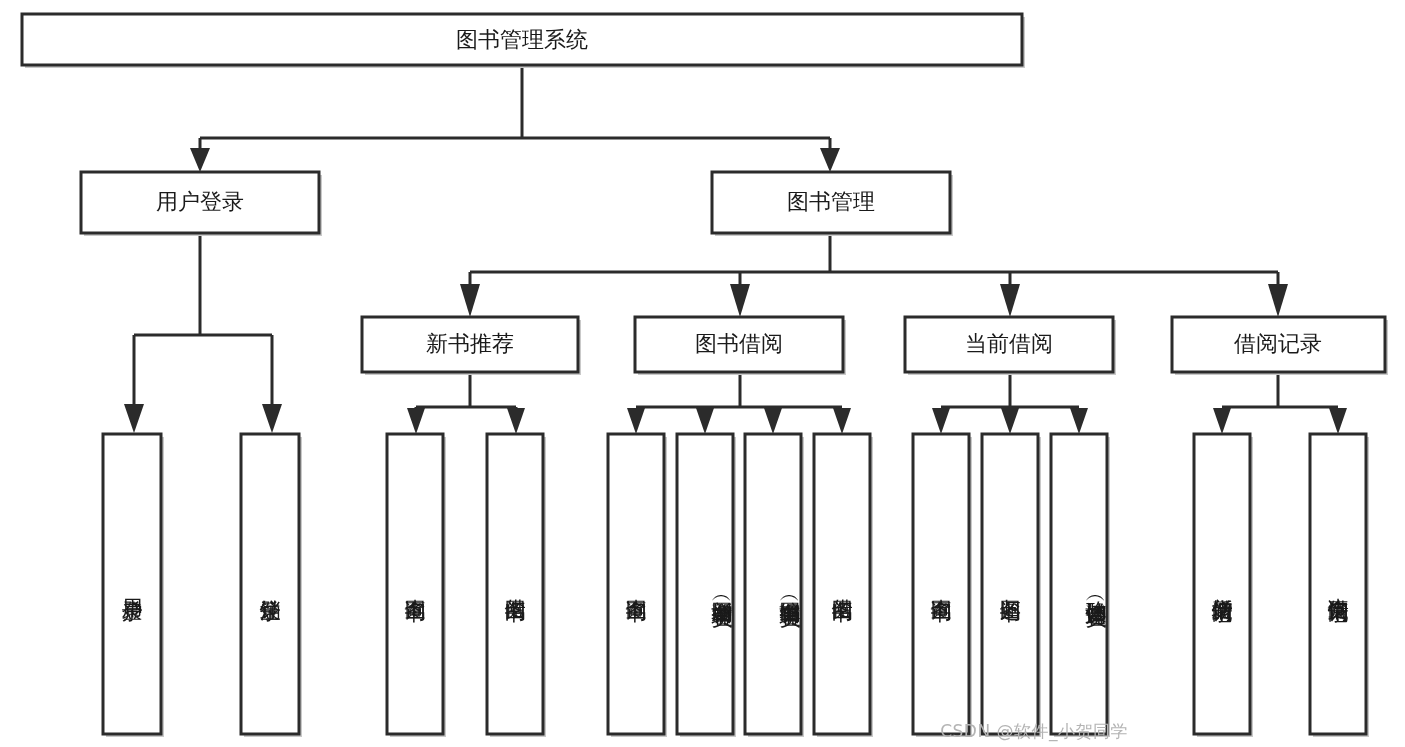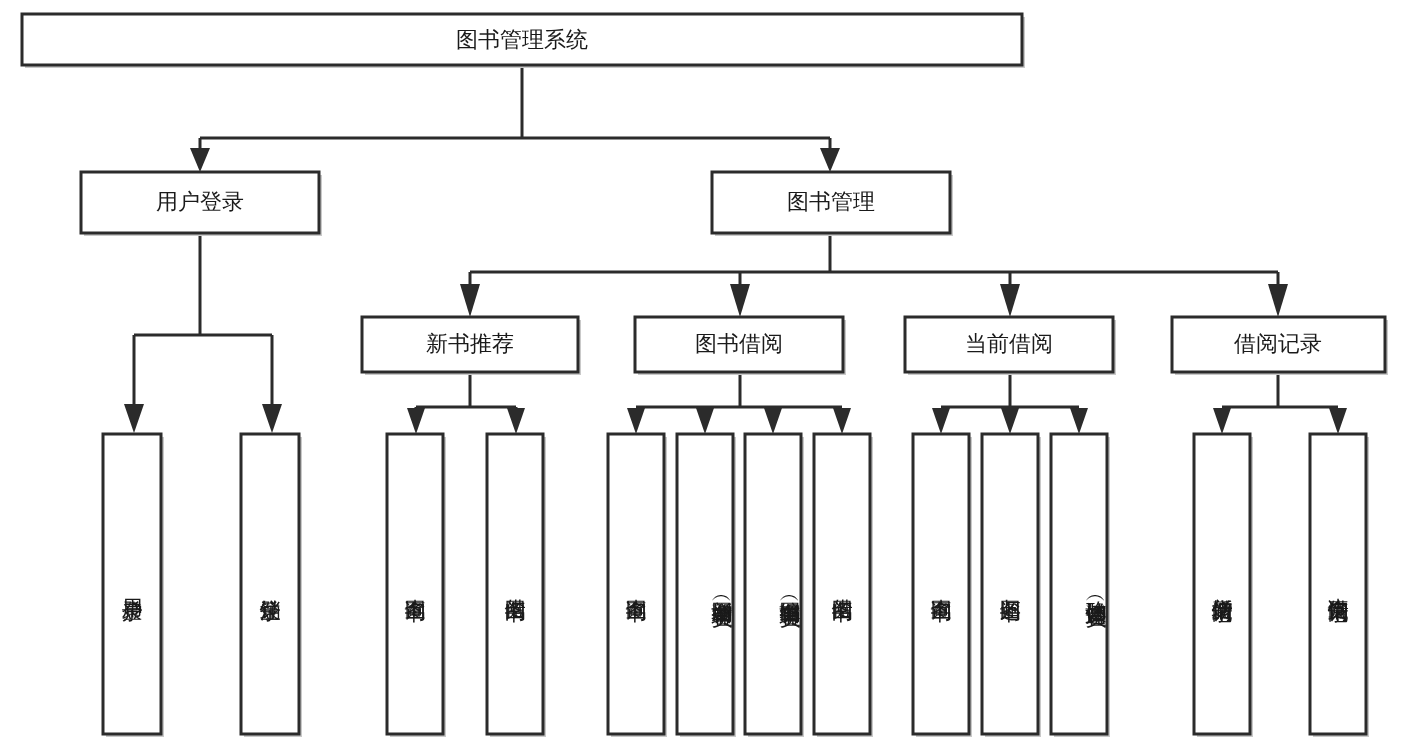--- a/index.html
+++ b/index.html
@@ -253,13 +253,14 @@
   <div class="leaf-label" style="left:745px; top:434px; width:56px; height:300px; align-items:flex-start; padding-top:8px; box-sizing:border-box;">编辑图书（管理员）</div>
   <div class="leaf-label" style="left:814px; top:434px; width:56px; height:300px;">借阅图书</div>
 
   <div class="leaf-label" style="left:913px; top:434px; width:56px; height:300px;">查询图书</div>
   <div class="leaf-label" style="left:982px; top:434px; width:56px; height:300px;">归还图书</div>
   <div class="leaf-label" style="left:1051px; top:434px; width:56px; height:300px; align-items:flex-start; padding-top:8px; box-sizing:border-box;">确认归还（管理员）</div>
 
   <div class="leaf-label" style="left:1194px; top:434px; width:56px; height:300px;">新增借阅记录</div>
   <div class="leaf-label" style="left:1310px; top:434px; width:56px; height:300px;">查询借阅记录</div>
 
+  <div class="watermark">CSDN @软件_小贺同学</div>
 </div>
 
 </body></html>

